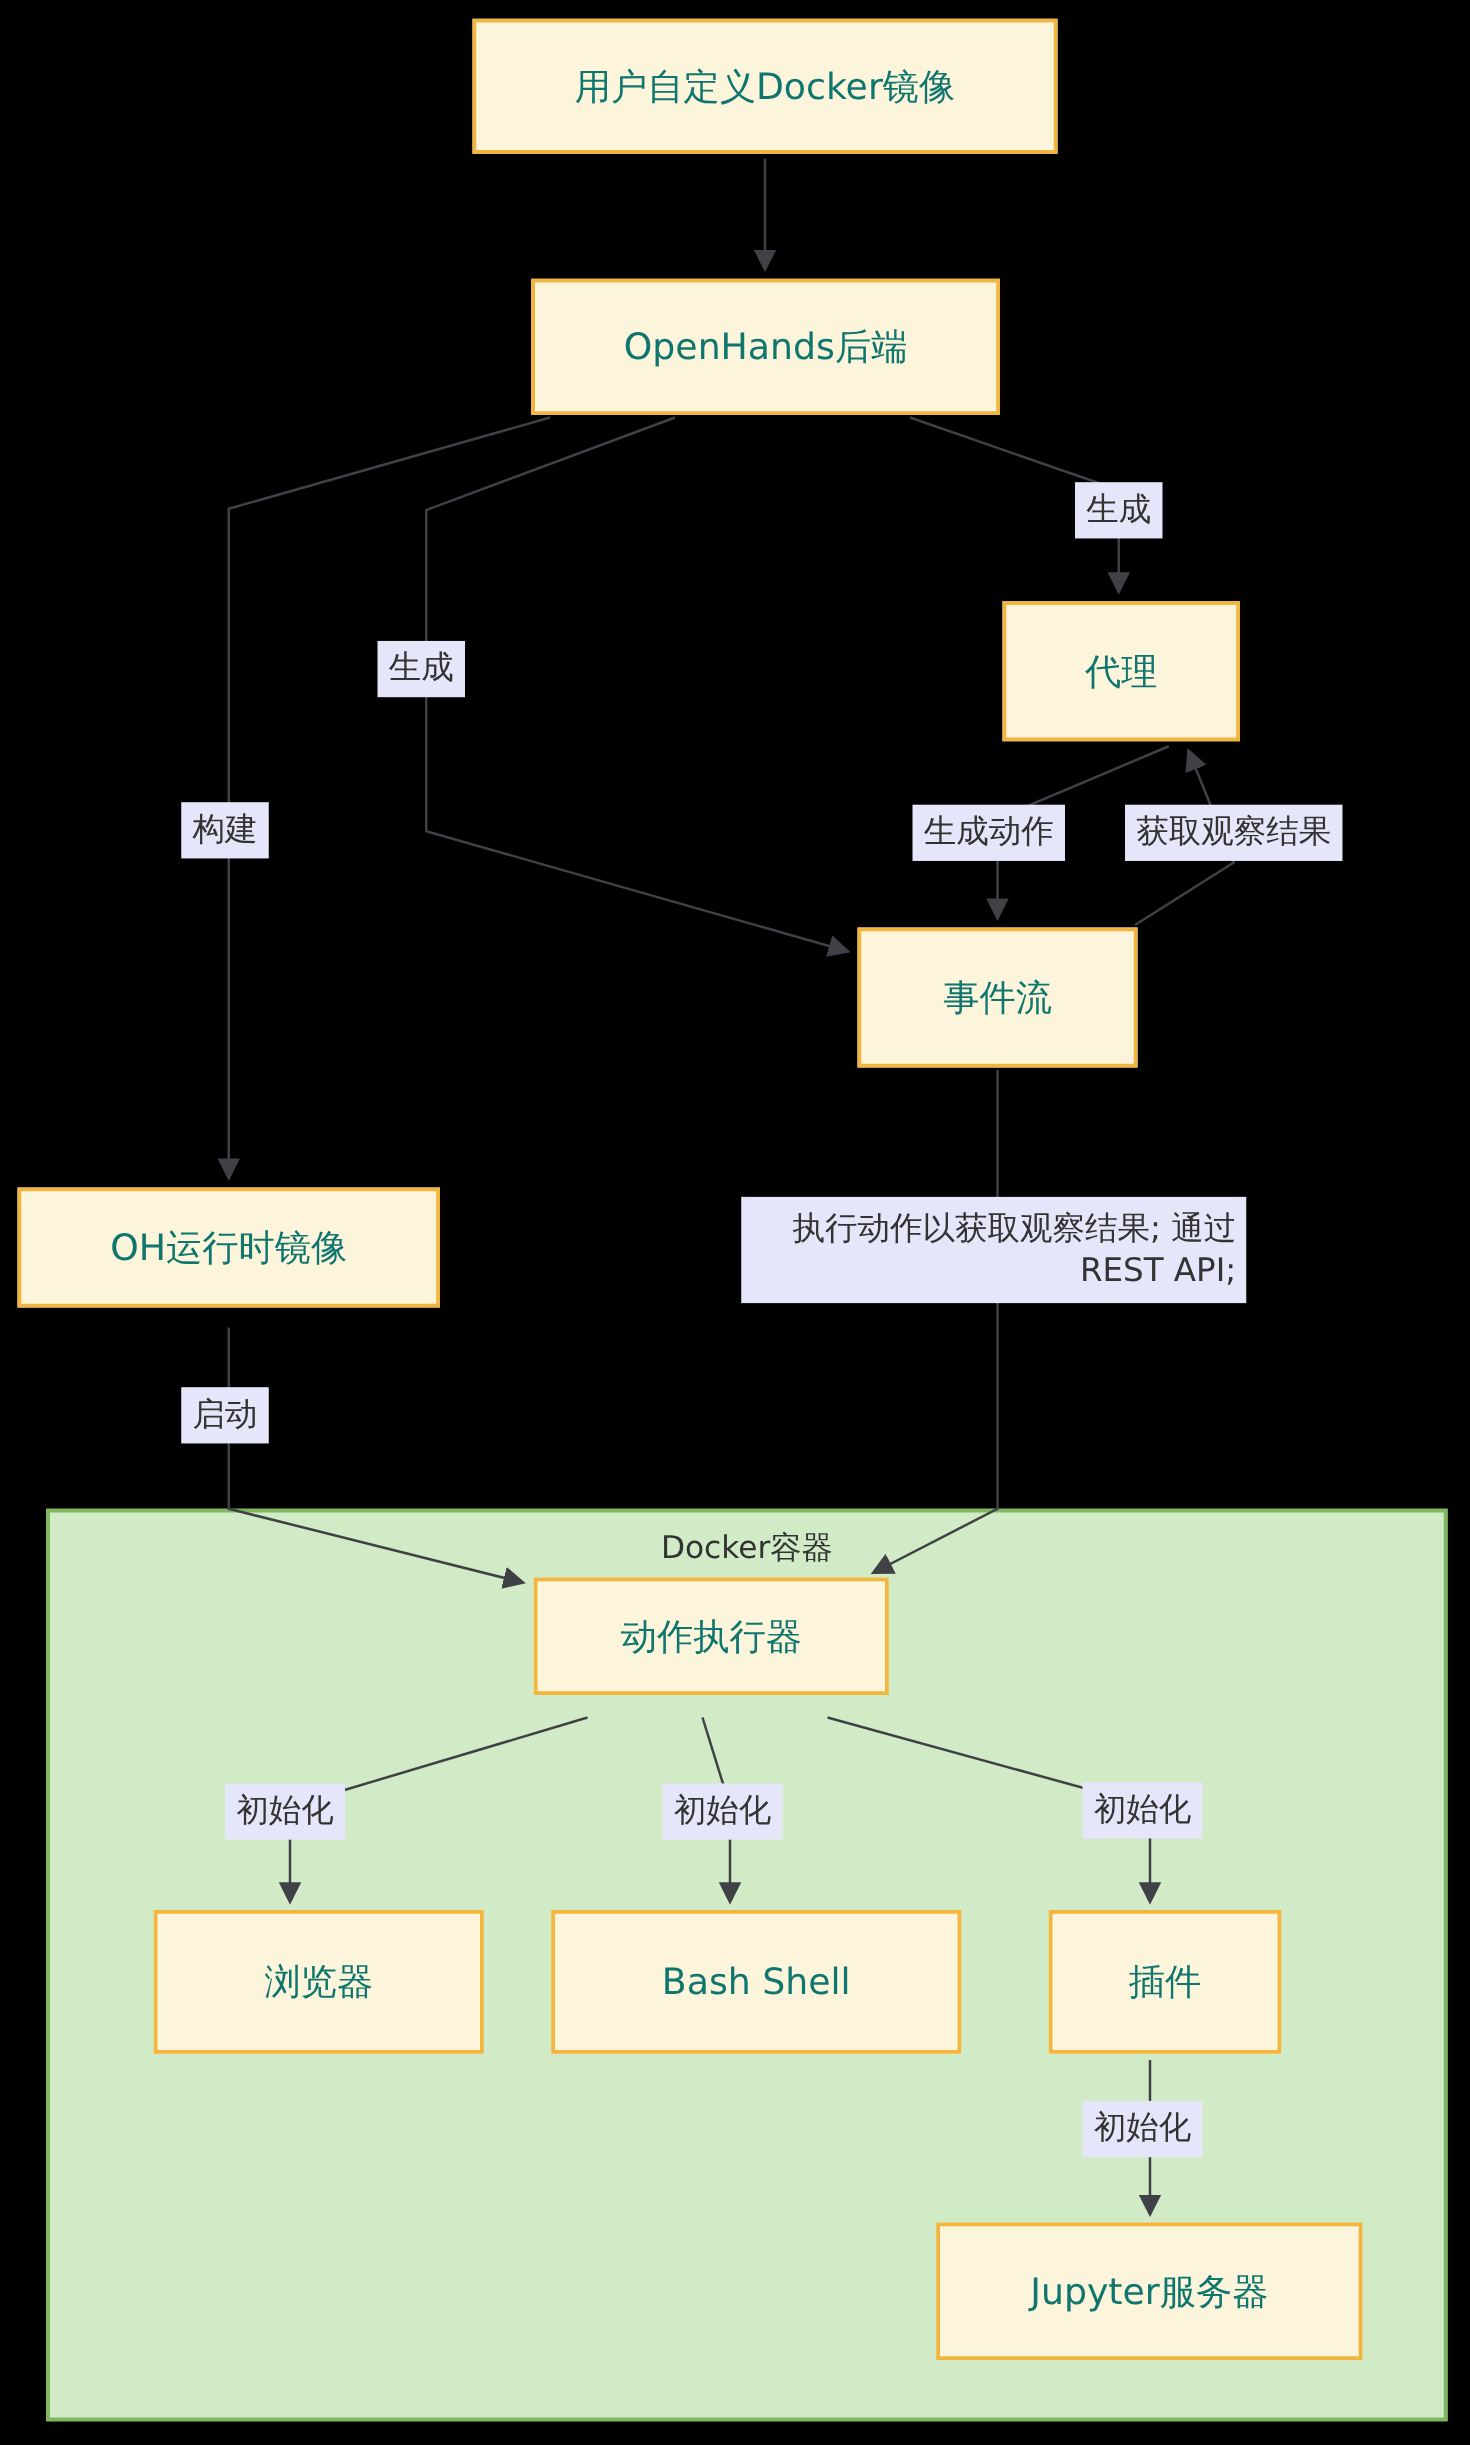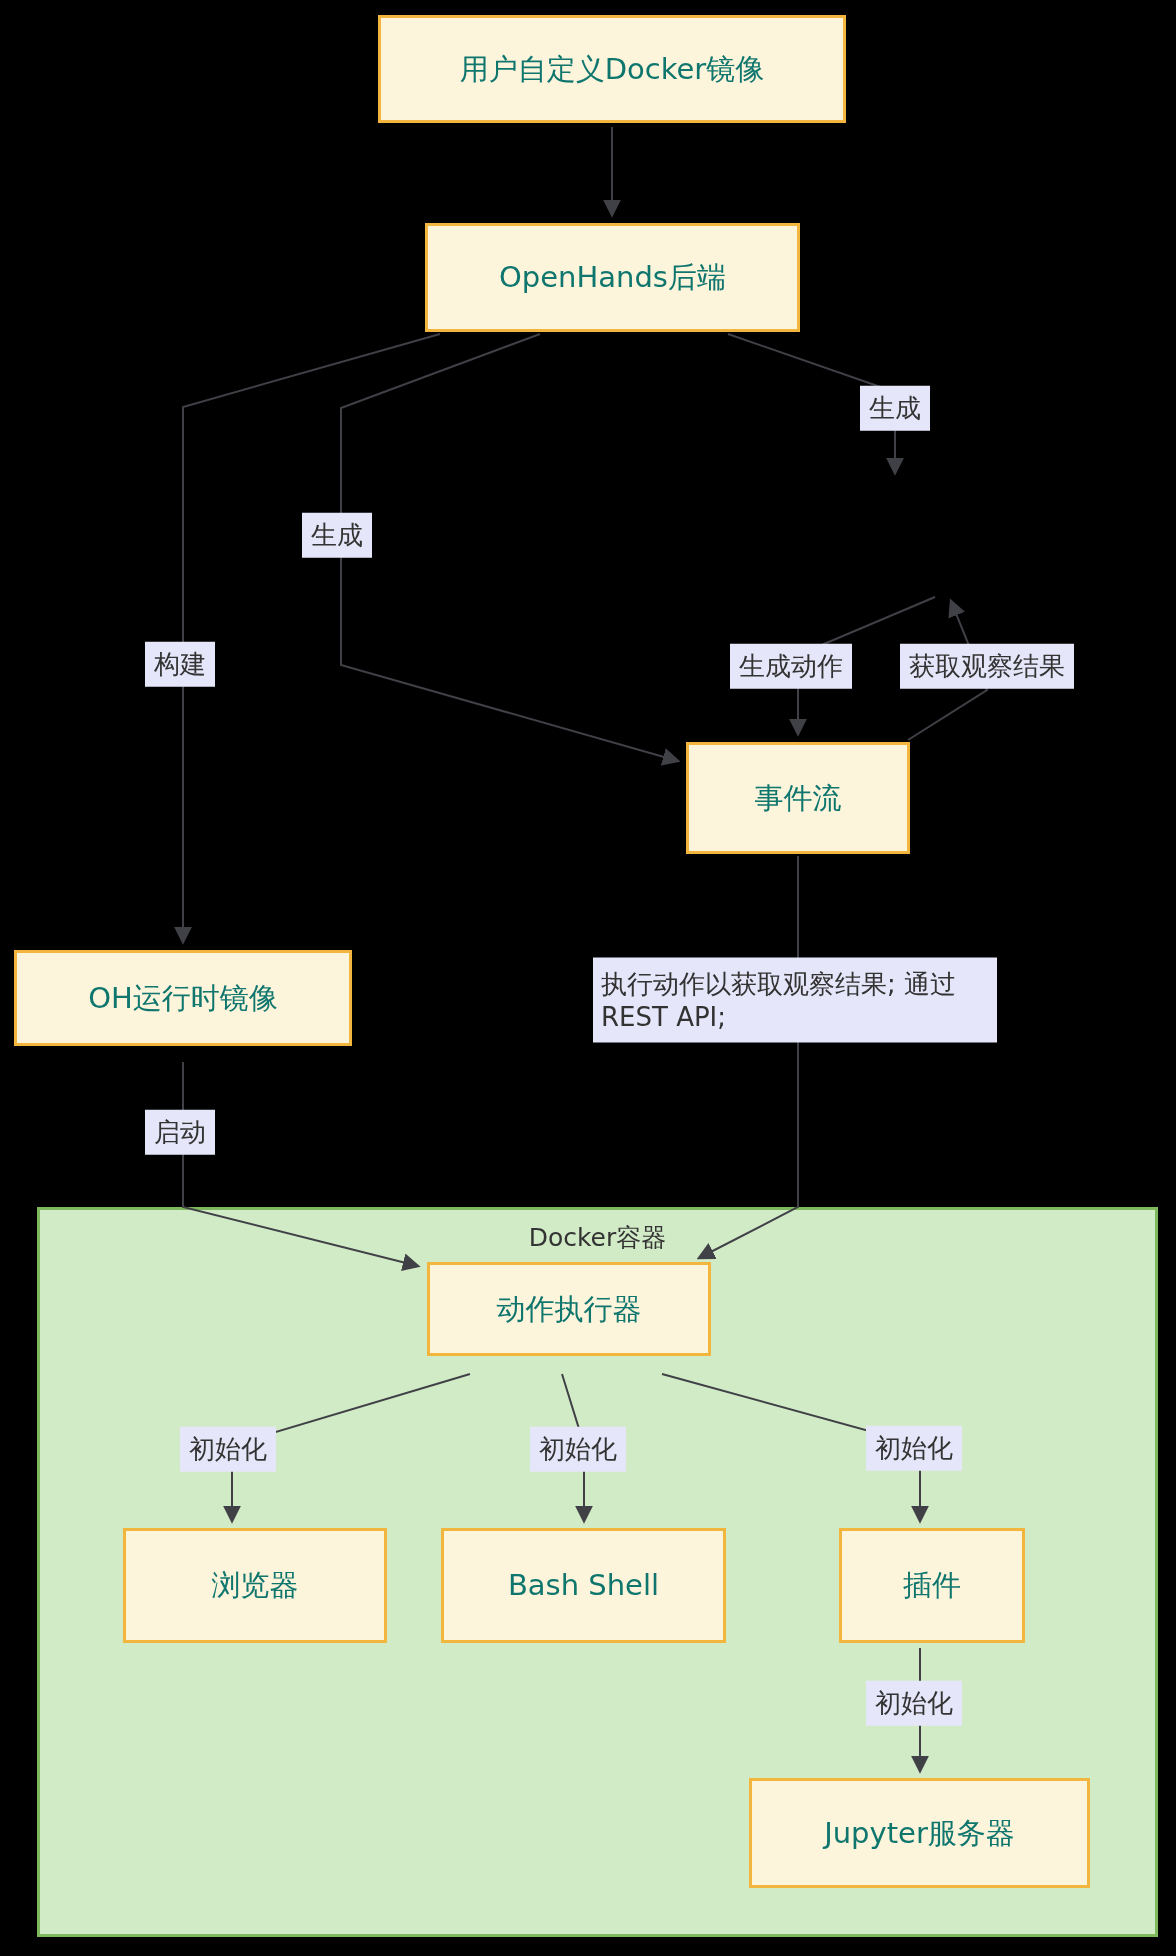--- a/index.html
+++ b/index.html
@@ -36,21 +36,21 @@
   }
   .edge-label{
     position:absolute;
     transform:translate(-50%,-50%);
     background:#E6E6FA;
     color:#333333;
     font-size:26px;
     padding:6px 9px;
     white-space:nowrap;
     line-height:1.25;
-    text-align:left;
+    text-align:right;
   }
   .edge-label.wide{
     white-space:normal;
     width:388px;
     padding:10px 8px;
   }
 </style>
 </head>
 <body>
 
@@ -76,30 +76,31 @@
     <path d="M 470 1374 L 232 1445 L 232 1521" stroke="#404047" stroke-width="2" marker-end="url(#arrow)"></path>
     <path d="M 562 1374 L 584 1445 L 584 1521" stroke="#404047" stroke-width="2" marker-end="url(#arrow)"></path>
     <path d="M 662 1374 L 920 1445 L 920 1521" stroke="#404047" stroke-width="2" marker-end="url(#arrow)"></path>
     <path d="M 920 1648 L 920 1771" stroke="#404047" stroke-width="2" marker-end="url(#arrow)"></path>
   </svg>
 
   <div class="node" style="left:378px;top:15px;width:468px;height:108px;">用户自定义Docker镜像</div>
 
   <div class="node" style="left:425px;top:223px;width:375px;height:109px;">OpenHands后端</div>
 
+  <div class="node" style="left:802px;top:481px;width:190px;height:112px;">代理</div>
 
   <div class="node" style="left:686px;top:742px;width:224px;height:112px;">事件流</div>
 
   <div class="node" style="left:14px;top:950px;width:338px;height:96px;">OH运行时镜像</div>
 
   <div class="node" style="left:427px;top:1262px;width:284px;height:94px;">动作执行器</div>
 
   <div class="node" style="left:123px;top:1528px;width:264px;height:115px;">浏览器</div>
 
-  <div class="node" style="left:441px;top:1528px;width:285px;height:115px;">Bash Shell</div>
+  <div class="node" style="left:441px;top:1528px;width:328px;height:115px;">Bash Shell</div>
 
   <div class="node" style="left:827px;top:1528px;width:186px;height:115px;margin-left:12px;">插件</div>
 
   <div class="node" style="left:749px;top:1778px;width:341px;height:110px;">Jupyter服务器</div>
 
   <div class="edge-label" style="left:180px;top:664px;">构建</div>
 
   <div class="edge-label" style="left:337px;top:535px;">生成</div>
 
   <div class="edge-label" style="left:895px;top:408px;">生成</div>

